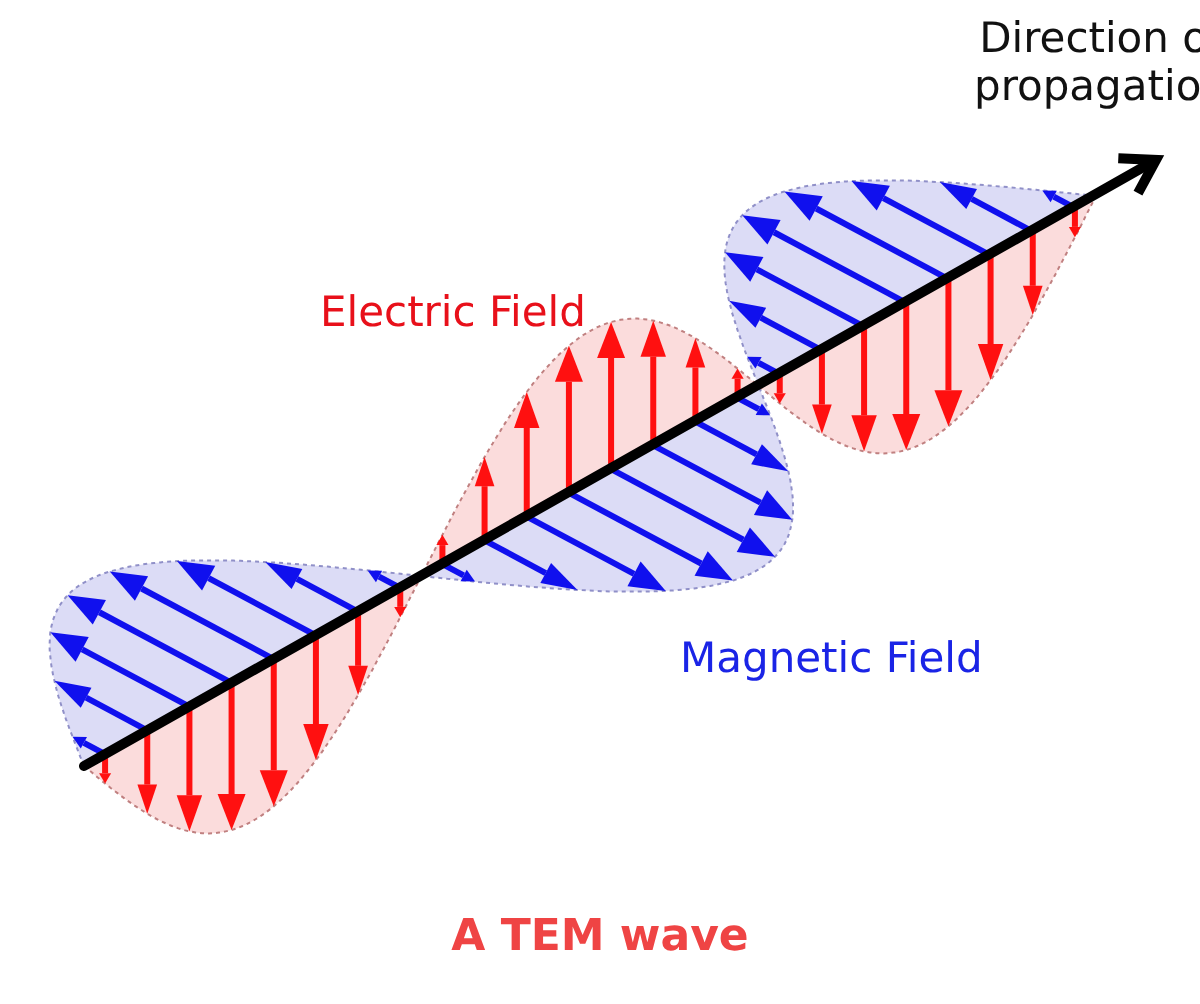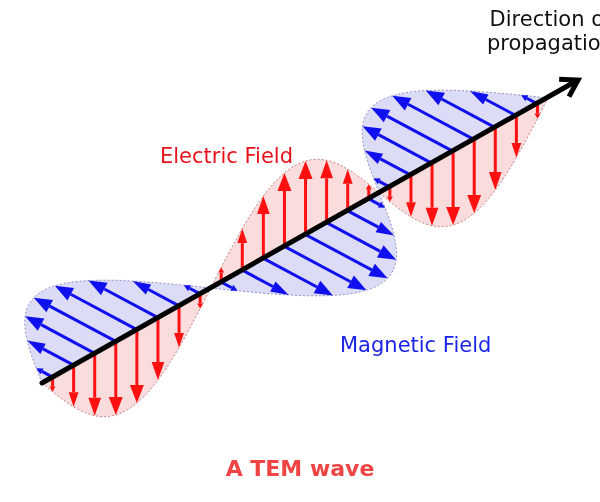--- a/index.html
+++ b/index.html
@@ -1,21 +1,21 @@
 <!DOCTYPE html>
 <html><head>
 <meta charset="utf-8">
 <style>
   html, body { margin:0; padding:0; background:#ffffff; }
   body { width:600px; height:502px; position:relative; overflow:hidden; font-family:"DejaVu Sans", sans-serif; }
   #diagram { position:absolute; left:0; top:0; width:600px; height:502px; }
   .lbl { position:absolute; white-space:nowrap; line-height:1.15; }
   .dir { left:487px; top:7px; font-size:21px; color:#111; text-align:center; }
   .ef { left:160px; top:112px; font-size:21px; color:#e8101a;margin-top:32px; }
-  .mf { left:340px; top:317px; font-size:21px; color:#1a24e6;margin-top:16px; }
+  .mf { left:340px; top:317px; font-size:21px; color:#1a24e6; }
   .title { left:0; width:600px; top:456px; text-align:center; font-size:22px; font-weight:bold; color:#ef4444; }
 </style>
 </head>
 <body>
 
 <div>
   <svg id="diagram" viewBox="0 0 600 502" xmlns="http://www.w3.org/2000/svg">
       <path d="M42.0,383.0L41.1,380.6L40.1,378.3L39.2,375.9L38.3,373.6L37.4,371.3L36.5,368.9L35.6,366.6L34.7,364.3L33.9,362.0L33.0,359.7L32.2,357.4L31.5,355.2L30.7,352.9L30.0,350.7L29.3,348.5L28.7,346.3L28.1,344.1L27.6,342.0L27.1,339.9L26.6,337.8L26.2,335.7L25.8,333.6L25.5,331.6L25.3,329.6L25.1,327.7L24.9,325.8L24.8,323.9L24.8,322.0L24.9,320.2L25.0,318.4L25.1,316.6L25.4,314.9L25.7,313.2L26.1,311.6L26.5,310.0L27.1,308.4L27.7,306.9L28.4,305.4L29.1,303.9L30.0,302.5L30.9,301.2L31.9,299.9L32.9,298.6L34.1,297.3L35.3,296.1L36.6,295.0L38.0,293.9L39.5,292.8L41.1,291.8L42.7,290.9L44.5,289.9L46.3,289.0L48.2,288.2L50.1,287.4L52.2,286.6L54.3,285.9L56.6,285.3L58.9,284.7L61.2,284.1L63.7,283.5L66.2,283.0L68.8,282.6L71.5,282.2L74.3,281.8L77.1,281.5L80.1,281.2L83.0,280.9L86.1,280.7L89.2,280.5L92.4,280.4L95.7,280.3L99.0,280.2L102.4,280.2L105.9,280.2L109.4,280.2L113.0,280.2L116.6,280.3L120.3,280.4L124.0,280.6L127.8,280.8L131.6,281.0L135.5,281.2L139.4,281.4L143.4,281.7L147.4,282.0L151.5,282.3L155.5,282.6L159.7,283.0L163.8,283.3L168.0,283.7L172.2,284.1L176.4,284.5L180.6,284.9L184.9,285.3L189.2,285.8L193.4,286.2L197.7,286.6L202.0,287.1L206.4,287.5L210.7,288.0L215.0,288.5L219.3,288.9L223.6,289.4L227.9,289.8L232.2,290.2L236.5,290.7L240.7,291.1L245.0,291.5L249.2,291.9L253.4,292.3L257.5,292.7L261.7,293.0L265.8,293.4L269.9,293.7L273.9,294.0L277.9,294.3L281.9,294.6L285.8,294.8L289.7,295.0L293.5,295.2L297.3,295.4L301.1,295.6L304.7,295.7L308.4,295.8L311.9,295.8L315.5,295.8L318.9,295.8L322.3,295.8L325.6,295.7L328.9,295.6L332.1,295.5L335.2,295.3L338.3,295.1L341.3,294.8L344.2,294.5L347.0,294.2L349.8,293.8L352.5,293.4L355.1,293.0L357.6,292.5L360.1,291.9L362.5,291.3L364.8,290.7L367.0,290.1L369.1,289.4L371.2,288.6L373.2,287.8L375.1,287.0L376.9,286.1L378.6,285.1L380.2,284.2L381.8,283.2L383.3,282.1L384.7,281.0L386.0,279.9L387.2,278.7L388.4,277.4L389.5,276.1L390.5,274.8L391.4,273.5L392.2,272.1L393.0,270.6L393.7,269.1L394.3,267.6L394.8,266.0L395.2,264.4L395.6,262.8L395.9,261.1L396.2,259.4L396.4,257.6L396.5,255.8L396.5,254.0L396.5,252.1L396.4,250.2L396.3,248.3L396.1,246.4L395.8,244.4L395.5,242.4L395.2,240.3L394.7,238.2L394.3,236.1L393.8,234.0L393.2,231.9L392.6,229.7L392.0,227.5L391.3,225.3L390.6,223.1L389.9,220.8L389.1,218.6L388.3,216.3L387.5,214.0L386.6,211.7L385.8,209.4L384.9,207.1L384.0,204.7L383.1,202.4L382.1,200.1L381.2,197.7L380.3,195.4L379.3,193.0L378.4,190.6L377.5,188.3L376.5,185.9L375.6,183.6L374.7,181.3L373.8,178.9L372.9,176.6L372.0,174.3L371.2,172.0L370.4,169.7L369.6,167.4L368.8,165.2L368.1,162.9L367.4,160.7L366.7,158.5L366.0,156.3L365.5,154.1L364.9,152.0L364.4,149.9L363.9,147.8L363.5,145.7L363.2,143.6L362.8,141.6L362.6,139.6L362.4,137.7L362.2,135.8L362.2,133.9L362.1,132.0L362.2,130.2L362.3,128.4L362.5,126.6L362.7,124.9L363.0,123.2L363.4,121.6L363.9,120.0L364.4,118.4L365.0,116.9L365.7,115.4L366.5,113.9L367.3,112.5L368.2,111.2L369.2,109.9L370.3,108.6L371.4,107.3L372.7,106.1L374.0,105.0L375.4,103.9L376.9,102.8L378.4,101.8L380.1,100.8L381.8,99.9L383.6,99.0L385.5,98.2L387.5,97.4L389.5,96.6L391.7,95.9L393.9,95.3L396.2,94.7L398.6,94.1L401.0,93.5L403.6,93.0L406.2,92.6L408.9,92.2L411.6,91.8L414.5,91.5L417.4,91.2L420.4,90.9L423.4,90.7L426.6,90.5L429.8,90.4L433.0,90.3L436.4,90.2L439.8,90.2L443.2,90.2L446.7,90.2L450.3,90.2L453.9,90.3L457.6,90.4L461.3,90.6L465.1,90.8L469.0,91.0L472.8,91.2L476.8,91.4L480.7,91.7L484.7,92.0L488.8,92.3L492.9,92.6L497.0,93.0L501.1,93.3L505.3,93.7L509.5,94.1L513.7,94.5L518.0,94.9L522.2,95.3L526.5,95.8L530.8,96.2L535.1,96.6L539.4,97.1L543.7,97.5L548.0,98.0L548.0,98.0L546.3,98.9L544.6,99.9L542.9,100.8L541.3,101.8L539.6,102.8L537.9,103.7L536.2,104.6L534.5,105.6L532.8,106.6L531.1,107.5L529.4,108.4L527.8,109.4L526.1,110.3L524.4,111.3L522.7,112.3L521.0,113.2L519.3,114.1L517.6,115.1L516.0,116.1L514.3,117.0L512.6,117.9L510.9,118.9L509.2,119.8L507.5,120.8L505.8,121.8L504.1,122.7L502.5,123.7L500.8,124.6L499.1,125.6L497.4,126.5L495.7,127.5L494.0,128.4L492.3,129.4L490.7,130.3L489.0,131.3L487.3,132.2L485.6,133.2L483.9,134.1L482.2,135.1L480.5,136.0L478.8,137.0L477.2,137.9L475.5,138.9L473.8,139.8L472.1,140.8L470.4,141.7L468.7,142.7L467.0,143.6L465.4,144.6L463.7,145.5L462.0,146.4L460.3,147.4L458.6,148.3L456.9,149.3L455.2,150.3L453.5,151.2L451.9,152.1L450.2,153.1L448.5,154.0L446.8,155.0L445.1,155.9L443.4,156.9L441.7,157.8L440.1,158.8L438.4,159.8L436.7,160.7L435.0,161.6L433.3,162.6L431.6,163.5L429.9,164.5L428.2,165.5L426.6,166.4L424.9,167.3L423.2,168.3L421.5,169.3L419.8,170.2L418.1,171.2L416.4,172.1L414.8,173.0L413.1,174.0L411.4,175.0L409.7,175.9L408.0,176.9L406.3,177.8L404.6,178.8L402.9,179.7L401.3,180.7L399.6,181.6L397.9,182.6L396.2,183.5L394.5,184.5L392.8,185.4L391.1,186.4L389.5,187.3L387.8,188.3L386.1,189.2L384.4,190.2L382.7,191.1L381.0,192.1L379.3,193.0L377.6,194.0L376.0,194.9L374.3,195.8L372.6,196.8L370.9,197.8L369.2,198.7L367.5,199.7L365.8,200.6L364.2,201.5L362.5,202.5L360.8,203.5L359.1,204.4L357.4,205.3L355.7,206.3L354.0,207.3L352.3,208.2L350.7,209.1L349.0,210.1L347.3,211.0L345.6,212.0L343.9,212.9L342.2,213.9L340.5,214.8L338.9,215.8L337.2,216.8L335.5,217.7L333.8,218.7L332.1,219.6L330.4,220.6L328.7,221.5L327.0,222.5L325.4,223.4L323.7,224.3L322.0,225.3L320.3,226.3L318.6,227.2L316.9,228.2L315.2,229.1L313.6,230.0L311.9,231.0L310.2,231.9L308.5,232.9L306.8,233.8L305.1,234.8L303.4,235.8L301.7,236.7L300.1,237.7L298.4,238.6L296.7,239.5L295.0,240.5L293.3,241.5L291.6,242.4L289.9,243.3L288.3,244.3L286.6,245.3L284.9,246.2L283.2,247.2L281.5,248.1L279.8,249.1L278.1,250.0L276.4,251.0L274.8,251.9L273.1,252.8L271.4,253.8L269.7,254.8L268.0,255.7L266.3,256.6L264.6,257.6L263.0,258.6L261.3,259.5L259.6,260.4L257.9,261.4L256.2,262.4L254.5,263.3L252.8,264.3L251.1,265.2L249.5,266.1L247.8,267.1L246.1,268.1L244.4,269.0L242.7,269.9L241.0,270.9L239.3,271.9L237.7,272.8L236.0,273.8L234.3,274.7L232.6,275.7L230.9,276.6L229.2,277.6L227.5,278.5L225.8,279.4L224.2,280.4L222.5,281.3L220.8,282.3L219.1,283.3L217.4,284.2L215.7,285.1L214.0,286.1L212.4,287.1L210.7,288.0L209.0,288.9L207.3,289.9L205.6,290.9L203.9,291.8L202.2,292.8L200.5,293.7L198.9,294.6L197.2,295.6L195.5,296.6L193.8,297.5L192.1,298.4L190.4,299.4L188.7,300.4L187.1,301.3L185.4,302.3L183.7,303.2L182.0,304.1L180.3,305.1L178.6,306.1L176.9,307.0L175.2,307.9L173.6,308.9L171.9,309.9L170.2,310.8L168.5,311.8L166.8,312.7L165.1,313.6L163.4,314.6L161.8,315.6L160.1,316.5L158.4,317.4L156.7,318.4L155.0,319.4L153.3,320.3L151.6,321.3L149.9,322.2L148.3,323.1L146.6,324.1L144.9,325.1L143.2,326.0L141.5,326.9L139.8,327.9L138.1,328.9L136.5,329.8L134.8,330.8L133.1,331.7L131.4,332.6L129.7,333.6L128.0,334.6L126.3,335.5L124.6,336.4L123.0,337.4L121.3,338.4L119.6,339.3L117.9,340.3L116.2,341.2L114.5,342.1L112.8,343.1L111.2,344.1L109.5,345.0L107.8,345.9L106.1,346.9L104.4,347.9L102.7,348.8L101.0,349.8L99.3,350.7L97.7,351.6L96.0,352.6L94.3,353.6L92.6,354.5L90.9,355.4L89.2,356.4L87.5,357.4L85.9,358.3L84.2,359.3L82.5,360.2L80.8,361.1L79.1,362.1L77.4,363.1L75.7,364.0L74.0,364.9L72.4,365.9L70.7,366.9L69.0,367.8L67.3,368.8L65.6,369.7L63.9,370.6L62.2,371.6L60.6,372.6L58.9,373.5L57.2,374.4L55.5,375.4L53.8,376.4L52.1,377.3L50.4,378.3L48.7,379.2L47.1,380.1L45.4,381.1L43.7,382.1L42.0,383.0Z" fill="#dcdcf6" stroke="#9090c8" stroke-width="1" stroke-dasharray="2,2"></path>
       <path d="M42.0,383.0L43.7,384.4L45.4,385.8L47.1,387.2L48.7,388.6L50.4,390.0L52.1,391.4L53.8,392.7L55.5,394.1L57.2,395.4L58.9,396.7L60.6,398.0L62.2,399.2L63.9,400.4L65.6,401.6L67.3,402.8L69.0,403.9L70.7,405.0L72.4,406.1L74.0,407.1L75.7,408.1L77.4,409.0L79.1,409.9L80.8,410.7L82.5,411.5L84.2,412.3L85.9,413.0L87.5,413.6L89.2,414.2L90.9,414.7L92.6,415.2L94.3,415.6L96.0,415.9L97.7,416.2L99.3,416.4L101.0,416.6L102.7,416.7L104.4,416.7L106.1,416.6L107.8,416.5L109.5,416.3L111.2,416.1L112.8,415.7L114.5,415.3L116.2,414.9L117.9,414.3L119.6,413.7L121.3,413.0L123.0,412.3L124.6,411.4L126.3,410.5L128.0,409.5L129.7,408.5L131.4,407.3L133.1,406.1L134.8,404.8L136.5,403.5L138.1,402.0L139.8,400.5L141.5,399.0L143.2,397.3L144.9,395.6L146.6,393.8L148.3,392.0L149.9,390.1L151.6,388.1L153.3,386.0L155.0,383.9L156.7,381.7L158.4,379.5L160.1,377.2L161.8,374.8L163.4,372.4L165.1,369.9L166.8,367.4L168.5,364.8L170.2,362.1L171.9,359.4L173.6,356.7L175.2,353.9L176.9,351.1L178.6,348.2L180.3,345.3L182.0,342.3L183.7,339.3L185.4,336.3L187.1,333.2L188.7,330.1L190.4,327.0L192.1,323.9L193.8,320.7L195.5,317.5L197.2,314.3L198.9,311.0L200.5,307.8L202.2,304.5L203.9,301.2L205.6,297.9L207.3,294.6L209.0,291.3L210.7,288.0L212.4,284.7L214.0,281.4L215.7,278.1L217.4,274.8L219.1,271.5L220.8,268.2L222.5,265.0L224.2,261.7L225.8,258.5L227.5,255.3L229.2,252.1L230.9,249.0L232.6,245.9L234.3,242.8L236.0,239.7L237.7,236.7L239.3,233.7L241.0,230.7L242.7,227.8L244.4,224.9L246.1,222.1L247.8,219.3L249.5,216.6L251.1,213.9L252.8,211.2L254.5,208.6L256.2,206.1L257.9,203.6L259.6,201.2L261.3,198.8L263.0,196.5L264.6,194.3L266.3,192.1L268.0,190.0L269.7,187.9L271.4,185.9L273.1,184.0L274.8,182.2L276.4,180.4L278.1,178.7L279.8,177.0L281.5,175.5L283.2,174.0L284.9,172.5L286.6,171.2L288.3,169.9L289.9,168.7L291.6,167.5L293.3,166.5L295.0,165.5L296.7,164.6L298.4,163.7L300.1,163.0L301.7,162.3L303.4,161.7L305.1,161.1L306.8,160.7L308.5,160.3L310.2,159.9L311.9,159.7L313.6,159.5L315.2,159.4L316.9,159.3L318.6,159.3L320.3,159.4L322.0,159.6L323.7,159.8L325.4,160.1L327.0,160.4L328.7,160.8L330.4,161.3L332.1,161.8L333.8,162.4L335.5,163.0L337.2,163.7L338.9,164.5L340.5,165.3L342.2,166.1L343.9,167.0L345.6,167.9L347.3,168.9L349.0,169.9L350.7,171.0L352.3,172.1L354.0,173.2L355.7,174.4L357.4,175.6L359.1,176.8L360.8,178.0L362.5,179.3L364.2,180.6L365.8,181.9L367.5,183.3L369.2,184.6L370.9,186.0L372.6,187.4L374.3,188.8L376.0,190.2L377.6,191.6L379.3,193.0L381.0,194.4L382.7,195.8L384.4,197.2L386.1,198.6L387.8,200.0L389.5,201.4L391.1,202.7L392.8,204.1L394.5,205.4L396.2,206.7L397.9,208.0L399.6,209.2L401.3,210.4L402.9,211.6L404.6,212.8L406.3,213.9L408.0,215.0L409.7,216.1L411.4,217.1L413.1,218.1L414.8,219.0L416.4,219.9L418.1,220.7L419.8,221.5L421.5,222.3L423.2,223.0L424.9,223.6L426.6,224.2L428.2,224.7L429.9,225.2L431.6,225.6L433.3,225.9L435.0,226.2L436.7,226.4L438.4,226.6L440.1,226.7L441.7,226.7L443.4,226.6L445.1,226.5L446.8,226.3L448.5,226.1L450.2,225.7L451.9,225.3L453.5,224.9L455.2,224.3L456.9,223.7L458.6,223.0L460.3,222.3L462.0,221.4L463.7,220.5L465.4,219.5L467.0,218.5L468.7,217.3L470.4,216.1L472.1,214.8L473.8,213.5L475.5,212.0L477.2,210.5L478.8,209.0L480.5,207.3L482.2,205.6L483.9,203.8L485.6,202.0L487.3,200.1L489.0,198.1L490.7,196.0L492.3,193.9L494.0,191.7L495.7,189.5L497.4,187.2L499.1,184.8L500.8,182.4L502.5,179.9L504.1,177.4L505.8,174.8L507.5,172.1L509.2,169.4L510.9,166.7L512.6,163.9L514.3,161.1L516.0,158.2L517.6,155.3L519.3,152.3L521.0,149.3L522.7,146.3L524.4,143.2L526.1,140.1L527.8,137.0L529.4,133.9L531.1,130.7L532.8,127.5L534.5,124.3L536.2,121.0L537.9,117.8L539.6,114.5L541.3,111.2L542.9,107.9L544.6,104.6L546.3,101.3L548.0,98.0L548.0,98.0L546.3,98.9L544.6,99.9L542.9,100.8L541.3,101.8L539.6,102.8L537.9,103.7L536.2,104.6L534.5,105.6L532.8,106.6L531.1,107.5L529.4,108.4L527.8,109.4L526.1,110.3L524.4,111.3L522.7,112.3L521.0,113.2L519.3,114.1L517.6,115.1L516.0,116.1L514.3,117.0L512.6,117.9L510.9,118.9L509.2,119.8L507.5,120.8L505.8,121.8L504.1,122.7L502.5,123.7L500.8,124.6L499.1,125.6L497.4,126.5L495.7,127.5L494.0,128.4L492.3,129.4L490.7,130.3L489.0,131.3L487.3,132.2L485.6,133.2L483.9,134.1L482.2,135.1L480.5,136.0L478.8,137.0L477.2,137.9L475.5,138.9L473.8,139.8L472.1,140.8L470.4,141.7L468.7,142.7L467.0,143.6L465.4,144.6L463.7,145.5L462.0,146.4L460.3,147.4L458.6,148.3L456.9,149.3L455.2,150.3L453.5,151.2L451.9,152.1L450.2,153.1L448.5,154.0L446.8,155.0L445.1,155.9L443.4,156.9L441.7,157.8L440.1,158.8L438.4,159.8L436.7,160.7L435.0,161.6L433.3,162.6L431.6,163.5L429.9,164.5L428.2,165.5L426.6,166.4L424.9,167.3L423.2,168.3L421.5,169.3L419.8,170.2L418.1,171.2L416.4,172.1L414.8,173.0L413.1,174.0L411.4,175.0L409.7,175.9L408.0,176.9L406.3,177.8L404.6,178.8L402.9,179.7L401.3,180.7L399.6,181.6L397.9,182.6L396.2,183.5L394.5,184.5L392.8,185.4L391.1,186.4L389.5,187.3L387.8,188.3L386.1,189.2L384.4,190.2L382.7,191.1L381.0,192.1L379.3,193.0L377.6,194.0L376.0,194.9L374.3,195.8L372.6,196.8L370.9,197.8L369.2,198.7L367.5,199.7L365.8,200.6L364.2,201.5L362.5,202.5L360.8,203.5L359.1,204.4L357.4,205.3L355.7,206.3L354.0,207.3L352.3,208.2L350.7,209.1L349.0,210.1L347.3,211.0L345.6,212.0L343.9,212.9L342.2,213.9L340.5,214.8L338.9,215.8L337.2,216.8L335.5,217.7L333.8,218.7L332.1,219.6L330.4,220.6L328.7,221.5L327.0,222.5L325.4,223.4L323.7,224.3L322.0,225.3L320.3,226.3L318.6,227.2L316.9,228.2L315.2,229.1L313.6,230.0L311.9,231.0L310.2,231.9L308.5,232.9L306.8,233.8L305.1,234.8L303.4,235.8L301.7,236.7L300.1,237.7L298.4,238.6L296.7,239.5L295.0,240.5L293.3,241.5L291.6,242.4L289.9,243.3L288.3,244.3L286.6,245.3L284.9,246.2L283.2,247.2L281.5,248.1L279.8,249.1L278.1,250.0L276.4,251.0L274.8,251.9L273.1,252.8L271.4,253.8L269.7,254.8L268.0,255.7L266.3,256.6L264.6,257.6L263.0,258.6L261.3,259.5L259.6,260.4L257.9,261.4L256.2,262.4L254.5,263.3L252.8,264.3L251.1,265.2L249.5,266.1L247.8,267.1L246.1,268.1L244.4,269.0L242.7,269.9L241.0,270.9L239.3,271.9L237.7,272.8L236.0,273.8L234.3,274.7L232.6,275.7L230.9,276.6L229.2,277.6L227.5,278.5L225.8,279.4L224.2,280.4L222.5,281.3L220.8,282.3L219.1,283.3L217.4,284.2L215.7,285.1L214.0,286.1L212.4,287.1L210.7,288.0L209.0,288.9L207.3,289.9L205.6,290.9L203.9,291.8L202.2,292.8L200.5,293.7L198.9,294.6L197.2,295.6L195.5,296.6L193.8,297.5L192.1,298.4L190.4,299.4L188.7,300.4L187.1,301.3L185.4,302.3L183.7,303.2L182.0,304.1L180.3,305.1L178.6,306.1L176.9,307.0L175.2,307.9L173.6,308.9L171.9,309.9L170.2,310.8L168.5,311.8L166.8,312.7L165.1,313.6L163.4,314.6L161.8,315.6L160.1,316.5L158.4,317.4L156.7,318.4L155.0,319.4L153.3,320.3L151.6,321.3L149.9,322.2L148.3,323.1L146.6,324.1L144.9,325.1L143.2,326.0L141.5,326.9L139.8,327.9L138.1,328.9L136.5,329.8L134.8,330.8L133.1,331.7L131.4,332.6L129.7,333.6L128.0,334.6L126.3,335.5L124.6,336.4L123.0,337.4L121.3,338.4L119.6,339.3L117.9,340.3L116.2,341.2L114.5,342.1L112.8,343.1L111.2,344.1L109.5,345.0L107.8,345.9L106.1,346.9L104.4,347.9L102.7,348.8L101.0,349.8L99.3,350.7L97.7,351.6L96.0,352.6L94.3,353.6L92.6,354.5L90.9,355.4L89.2,356.4L87.5,357.4L85.9,358.3L84.2,359.3L82.5,360.2L80.8,361.1L79.1,362.1L77.4,363.1L75.7,364.0L74.0,364.9L72.4,365.9L70.7,366.9L69.0,367.8L67.3,368.8L65.6,369.7L63.9,370.6L62.2,371.6L60.6,372.6L58.9,373.5L57.2,374.4L55.5,375.4L53.8,376.4L52.1,377.3L50.4,378.3L48.7,379.2L47.1,380.1L45.4,381.1L43.7,382.1L42.0,383.0Z" fill="#fbdcdc" stroke="#c08080" stroke-width="1" stroke-dasharray="2,2"></path>
       <g>

